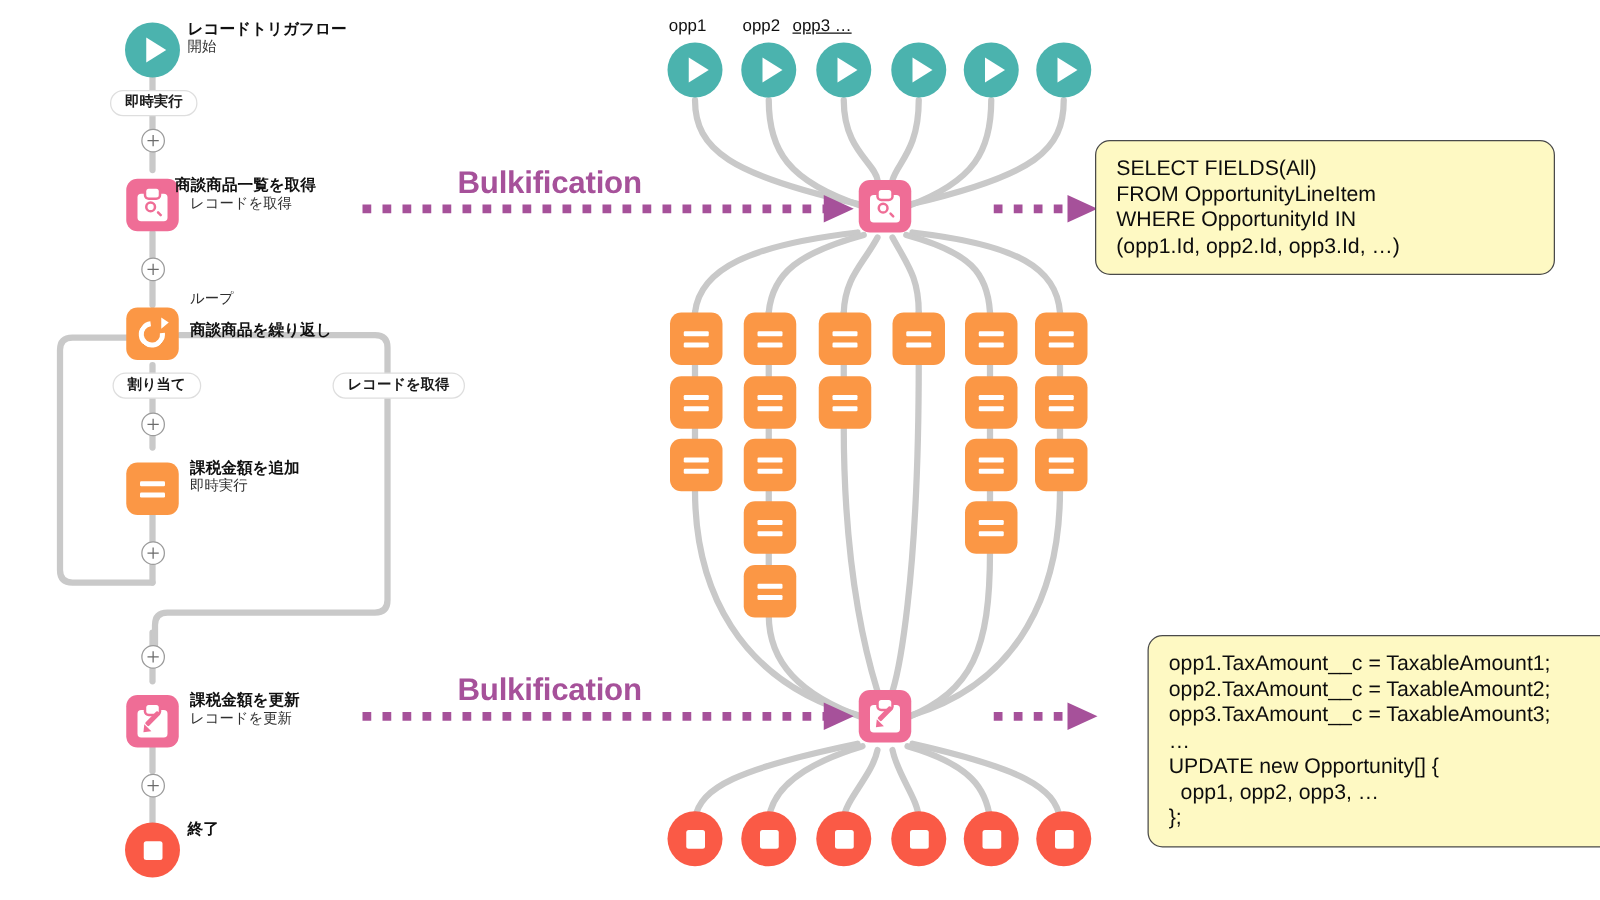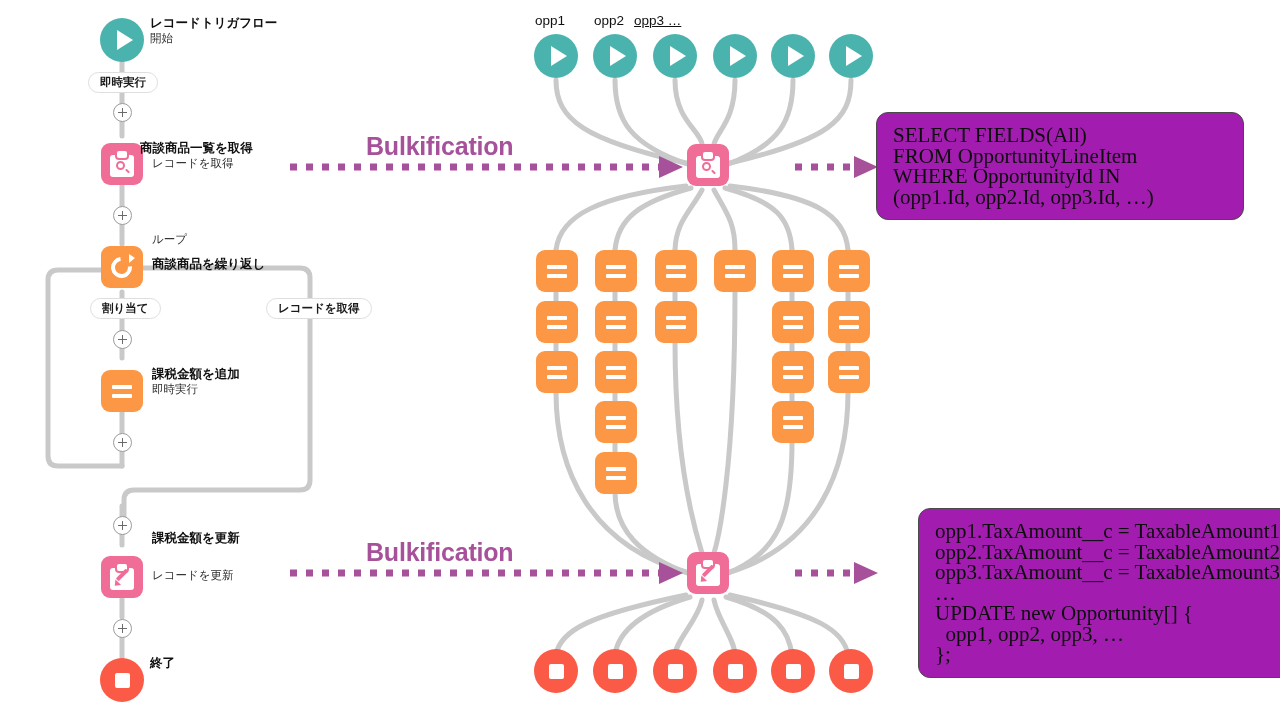--- a/index.html
+++ b/index.html
@@ -163,26 +163,26 @@
   
   .opplabel {
     position: absolute;
     font-size: 13.5px; color: #101010;
     white-space: nowrap;
   }
 
   
   .codebox {
     position: absolute;
-    background: #a21caf;
+    background: #fef9c3;
     border: 1.6px solid #4a4a4a;
     border-radius: 12px;
     padding: 12px 16px;
-    font-family: Liberation Serif, serif;
-    font-size: 21px;
+    font-family: Liberation Sans, sans-serif;
+    font-size: 17px;
     line-height: 20.5px;
     color: #0d0d0d;
     white-space: pre;
   }
 </style>
 </head>
 <body>
 
 <div id="stage">
 
@@ -320,21 +320,21 @@
     <div class="plus" style="left:113px; top:516px;"></div>
 
     <div class="node-sq node-pink" style="left:101px; top:556px;">
       <span class="ic-clip">
         <span class="body"></span>
           <span class="tab"></span>
         <span class="pen"></span>
           <span class="pennib"></span>
       </span>
     </div>
-    <div class="ntitle" style="left:152px; top:531px;text-align:right;">課税金額を更新</div>
+    <div class="ntitle" style="left:152px; top:553px;text-align:right;">課税金額を更新</div>
     <div class="nsub" style="left:152px; top:568px;">レコードを更新</div>
 
     <div class="plus" style="left:113px; top:619px;"></div>
 
     <div class="node-circle node-end" style="left:100px; top:658px;">
       <span class="sq"></span>
     </div>
     <div class="ntitle" style="left:150px; top:656px;">終了</div>
   </div>
 

